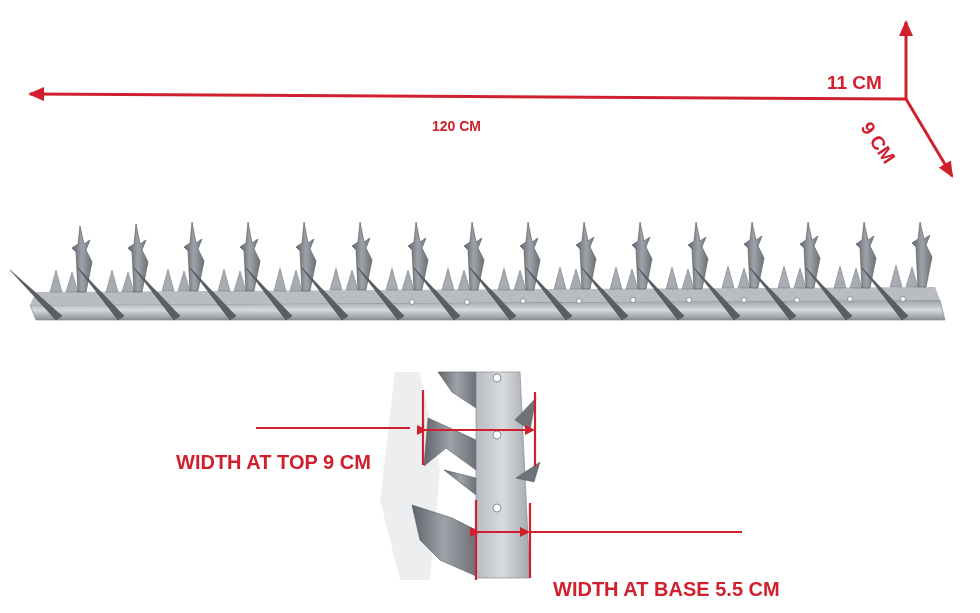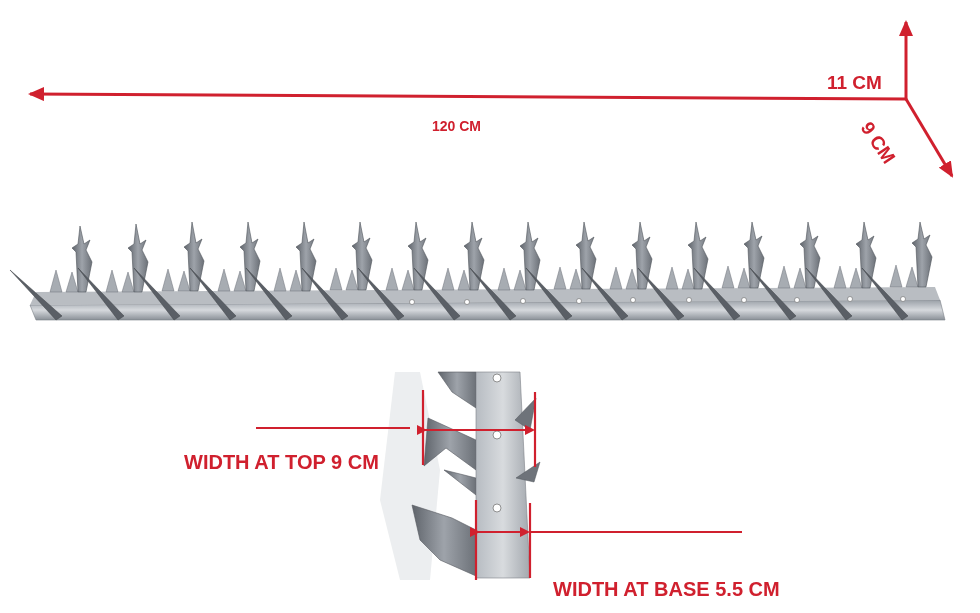--- a/index.html
+++ b/index.html
@@ -2,21 +2,21 @@
 <html><head>
 <meta charset="utf-8">
 <style>
   html, body { margin: 0; padding: 0; background: #ffffff; }
   body { width: 980px; height: 613px; position: relative; overflow: hidden;
          font-family: "Liberation Sans", "DejaVu Sans", sans-serif; }
   .label { position: absolute; font-weight: bold; color: #d0202e; white-space: nowrap; }
   #lbl-length { left: 432px; top: 118px; font-size: 14px; }
   #lbl-height { left: 827px; top: 56px; font-size: 19px; margin-top: 16px; }
   #lbl-depth  { left: 874px; top: 118px; font-size: 19px; transform: rotate(56deg); transform-origin: 0 0; }
-  #lbl-top    { left: 184px; top: 451px; font-size: 20px; }
+  #lbl-top    { left: 176px; top: 451px; font-size: 20px; }
   #lbl-base   { left: 553px; top: 545px; font-size: 20px; margin-top: 33px; }
   svg { position: absolute; left: 0; top: 0; }
 </style>
 </head>
 <body>
 
 <svg width="980" height="613" viewBox="0 0 980 613">
   <defs>
     <linearGradient id="metal" x1="0" y1="0" x2="0" y2="1">
       <stop offset="0" stop-color="#9aa0a7"></stop>

